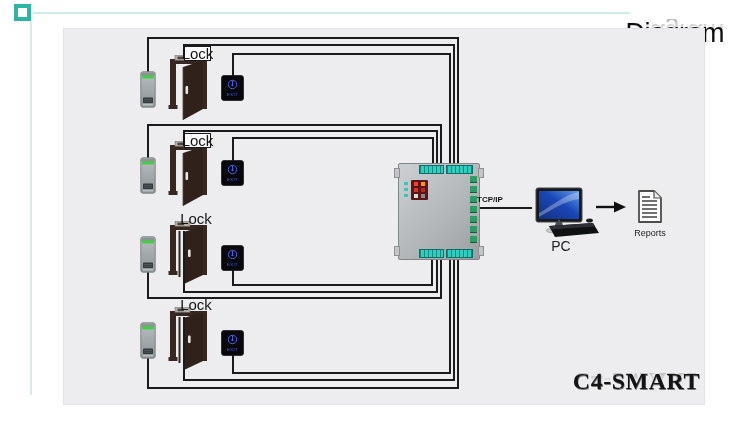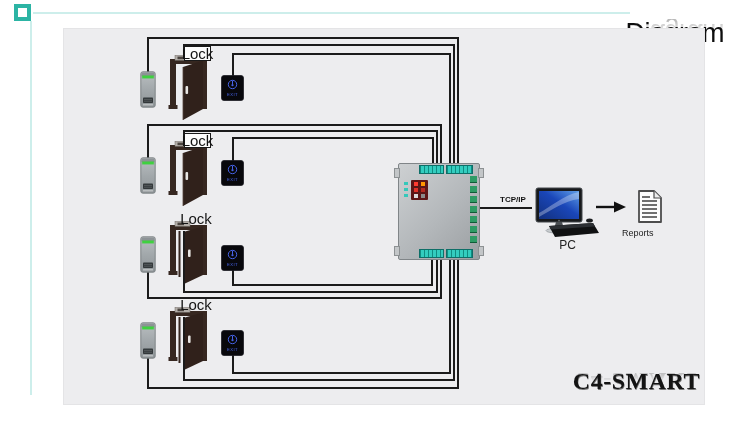--- a/index.html
+++ b/index.html
@@ -41,23 +41,23 @@
              border:1px solid #0e6f68;}
   .ctl-right{position:absolute;left:71px;top:12px;width:7px;height:70px;
              background:repeating-linear-gradient(180deg,#2f9b65 0 6px,#0f5c38 6px 7px,rgba(0,0,0,0) 7px 10px);}
   .ctl-led{position:absolute;left:12px;top:16px;width:17px;height:20px;background:#5c1616;border-radius:1px;}
   .ctl-led .dots{position:absolute;left:3px;top:2px;width:4px;height:4px;background:#ff3b30;
                  box-shadow:7px 0 0 #ff9500,0 6px 0 #e03028,7px 6px 0 #b32a20,0 12px 0 #d9d9d9,7px 12px 0 #8a8a8a;}
   .ctl-pads{position:absolute;left:5px;top:18px;width:4px;height:3px;background:#35c8ba;
             box-shadow:0 6px 0 #35c8ba,0 12px 0 #35c8ba;}
 
   
-  .tcpip{left:500px;top:195px;width:40px;text-align:left;font-size:8px;font-weight:bold;color:#111;z-index:3;}
-  .pc-label{left:546px;top:238px;width:30px;text-align:right;font-size:12px;color:#222;z-index:3;}
-  .reports-label{left:622px;top:228px;width:56px;text-align:left;font-size:9px;color:#222;z-index:3;}
+  .tcpip{left:470px;top:195px;width:40px;text-align:center;font-size:8px;font-weight:bold;color:#111;z-index:3;}
+  .pc-label{left:546px;top:238px;width:30px;text-align:center;font-size:14px;color:#222;z-index:3;}
+  .reports-label{left:622px;top:228px;width:56px;text-align:center;font-size:9px;color:#222;z-index:3;}
 
   
   .brand-wrap{left:555px;top:369px;width:145px;text-align:right;line-height:1;z-index:3;}
   .brand-text{font-family:"Liberation Serif",serif;font-weight:bold;font-size:24px;
               letter-spacing:0.5px;color:#141414;text-shadow:0.5px 0.5px 0.5px #777;}
 </style>
 </head>
 <body>
 
 <div class="slide">

